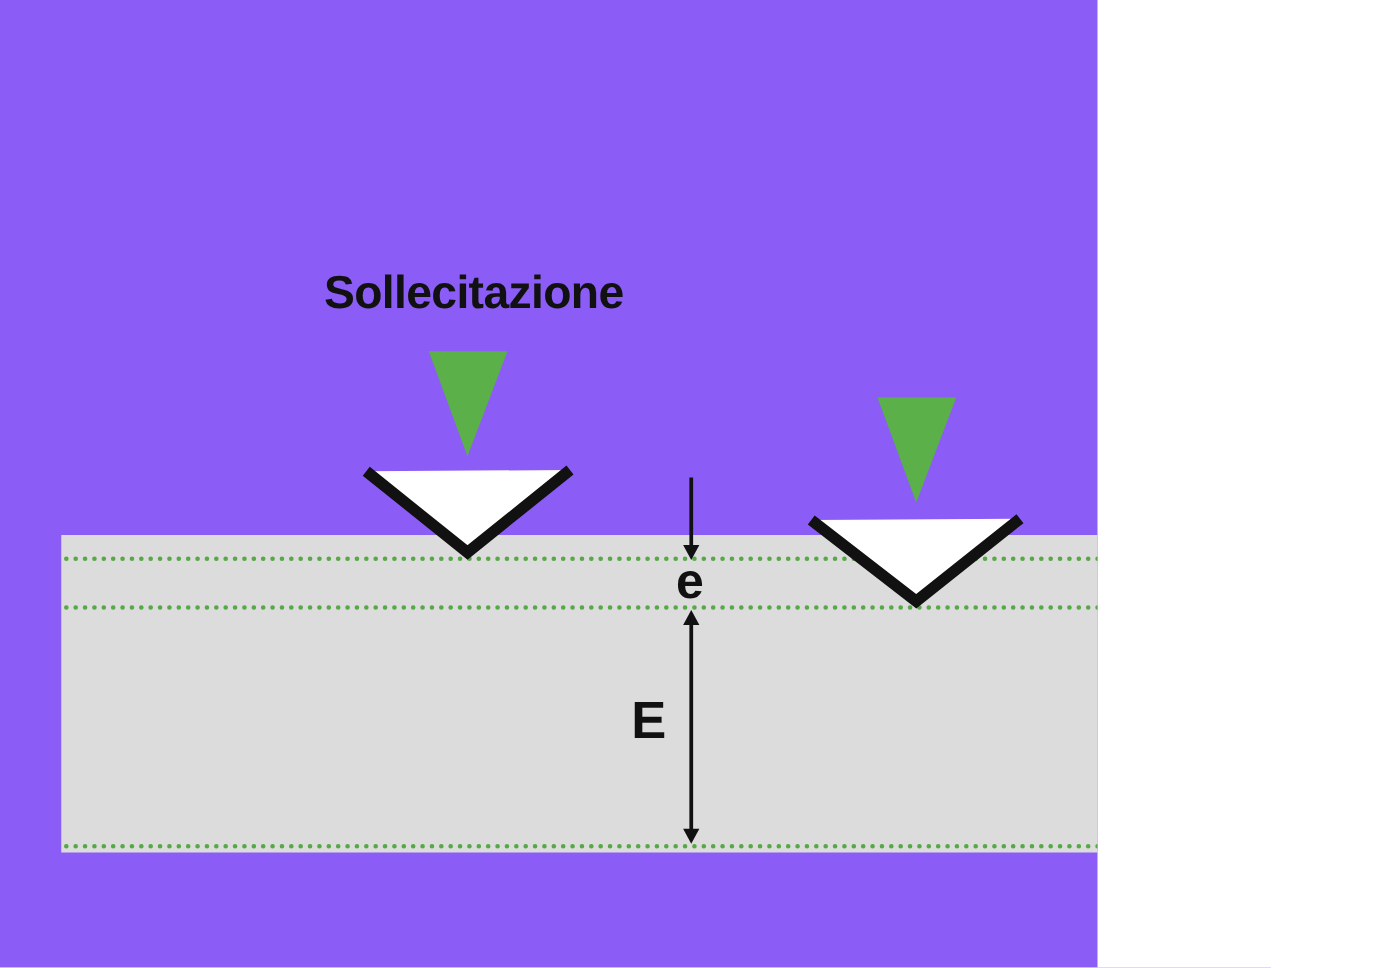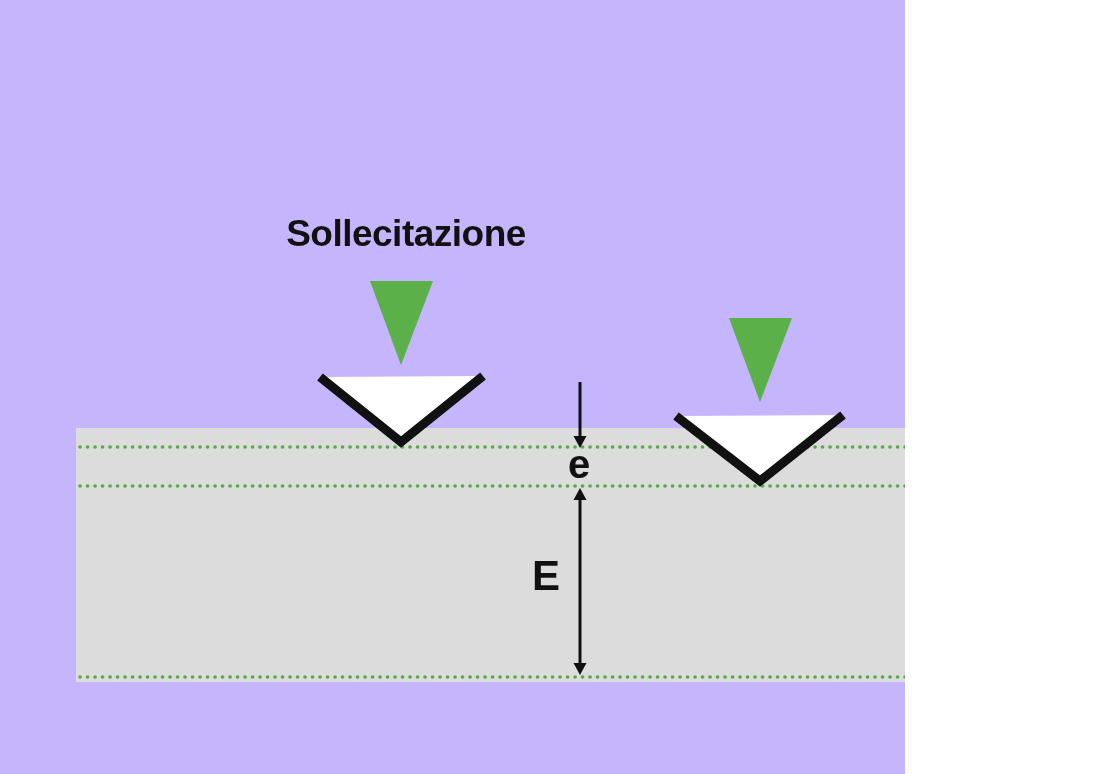--- a/index.html
+++ b/index.html
@@ -5,23 +5,22 @@
   html, body {
     margin: 0;
     padding: 0;
     background: #ffffff;
     font-family: "Liberation Sans", "DejaVu Sans", sans-serif;
   }
   .stage {
     position: relative;
     width: 878px;
     height: 774px;
-    background: #c4b5fd;
+    background: #8b5cf6;
     overflow: hidden;
-    padding-left: 27px;
   }
   svg { display: block; }
   .diagram-text {
     font-family: "Liberation Sans", "DejaVu Sans", sans-serif;
     font-weight: bold;
     fill: #111111;
   }
   .title-text   { font-size: 37px; letter-spacing: -0.5px; }
   .dim-label-e  { font-size: 40px; }
   .dim-label-E  { font-size: 42px; }

